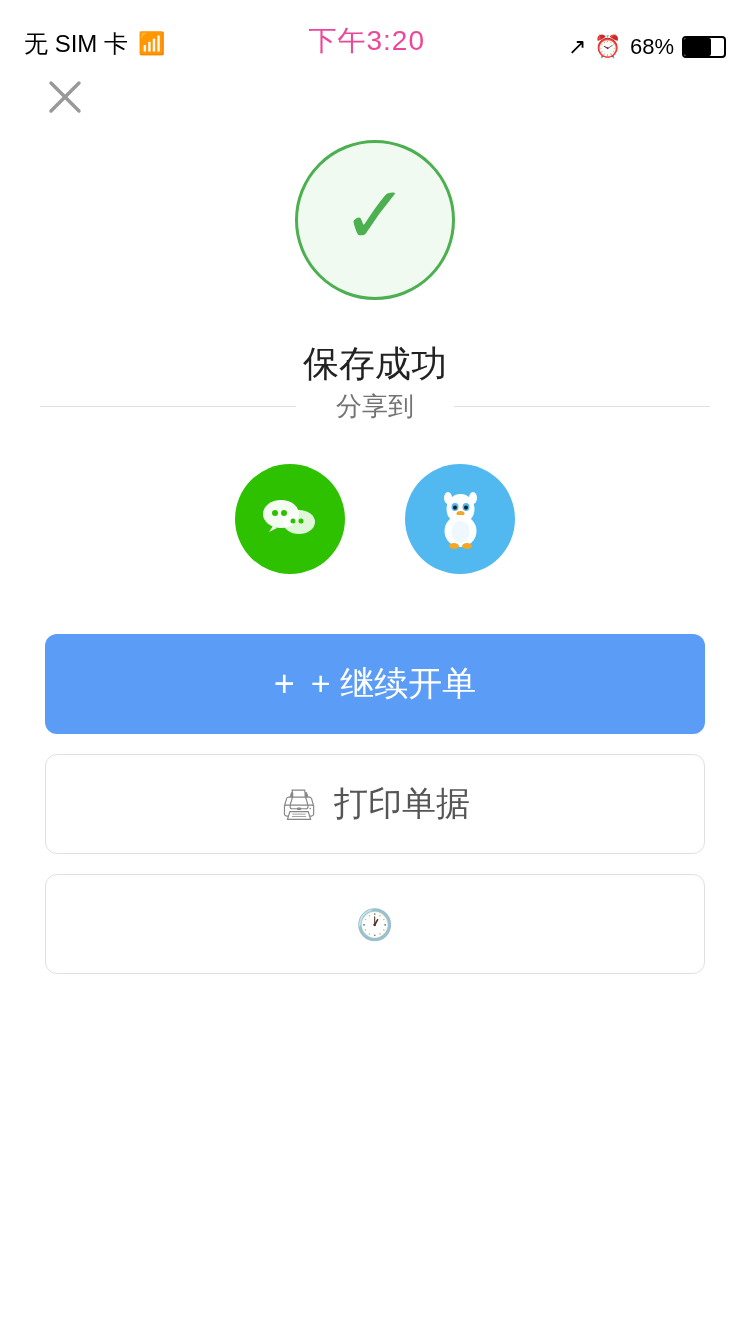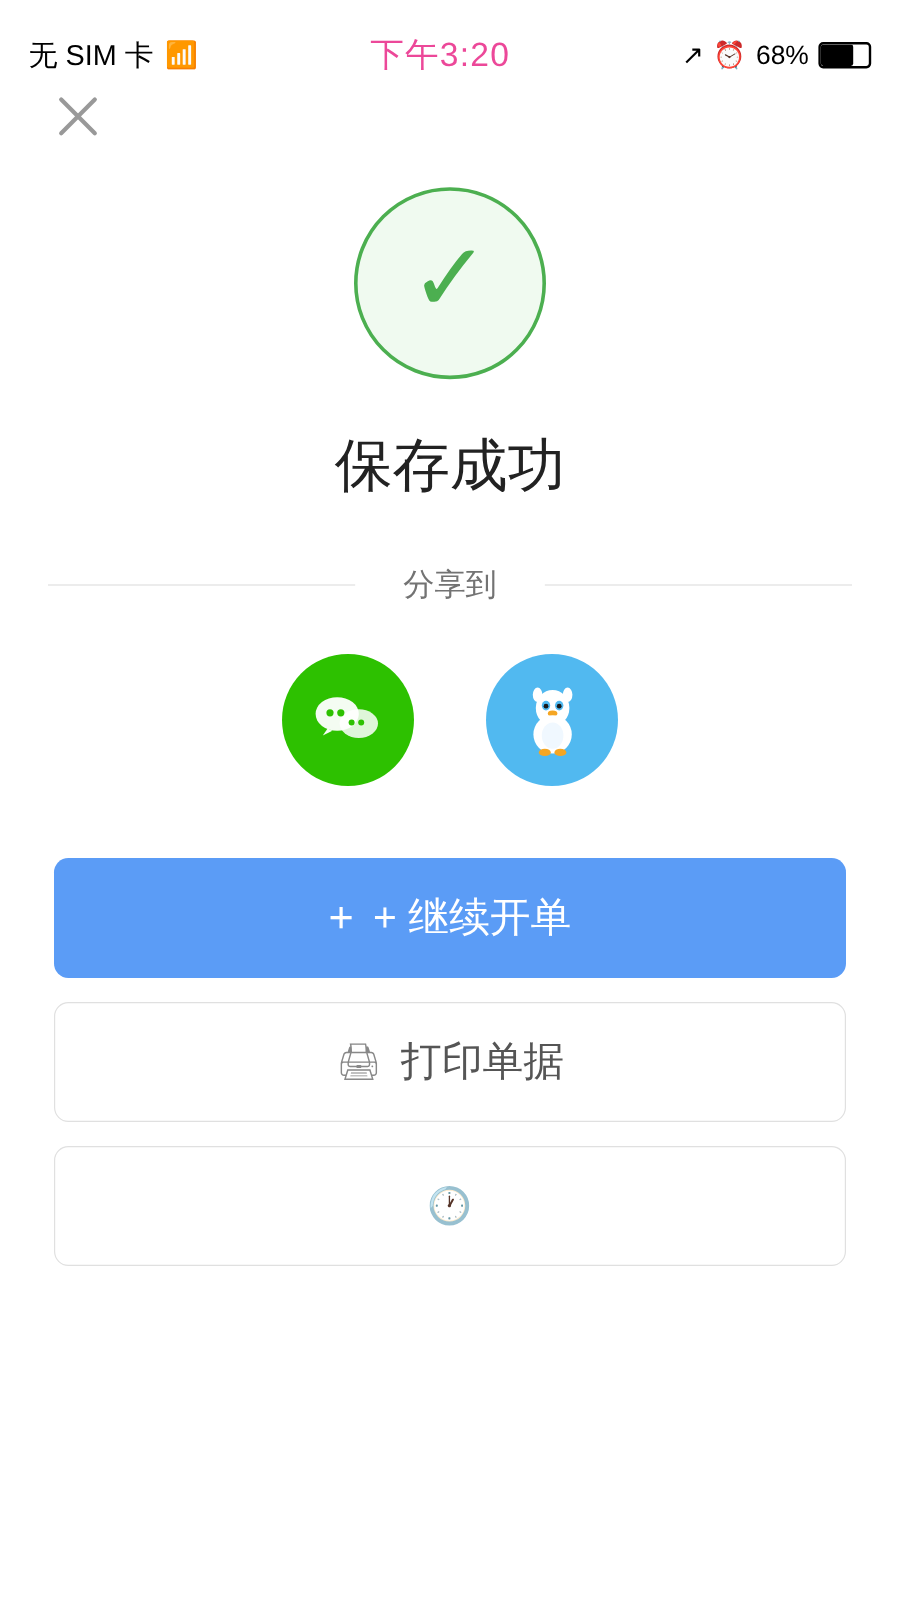--- a/index.html
+++ b/index.html
@@ -16,25 +16,24 @@
       font-family: -apple-system, 'PingFang SC', 'Helvetica Neue', Arial, sans-serif;
       overflow: hidden;
       position: relative;
     }
 
     
     .status-bar {
       width: 100%;
       height: 60px;
       display: flex;
-      align-items: center;
+      align-items: flex-end;
       justify-content: space-between;
       padding: 0 24px;
       background: #ffffff;
-      margin-top: 16px;
     }
 
     .status-left {
       display: flex;
       align-items: center;
       gap: 10px;
       font-size: 24px;
       font-weight: 500;
       color: #000;
     }
@@ -134,24 +133,23 @@
 
     .checkmark {
       color: #4caf50;
       font-size: 80px;
       line-height: 1;
       margin-top: -8px;
     }
 
     
     .success-title {
-      font-size: 48px;
+      font-size: 36px;
       font-weight: 500;
       color: #222;
-      margin-bottom: 50px;
     }
 
     
     .share-section {
       width: 100%;
       position: relative;
       display: flex;
       align-items: center;
       margin-bottom: 40px;
     }

